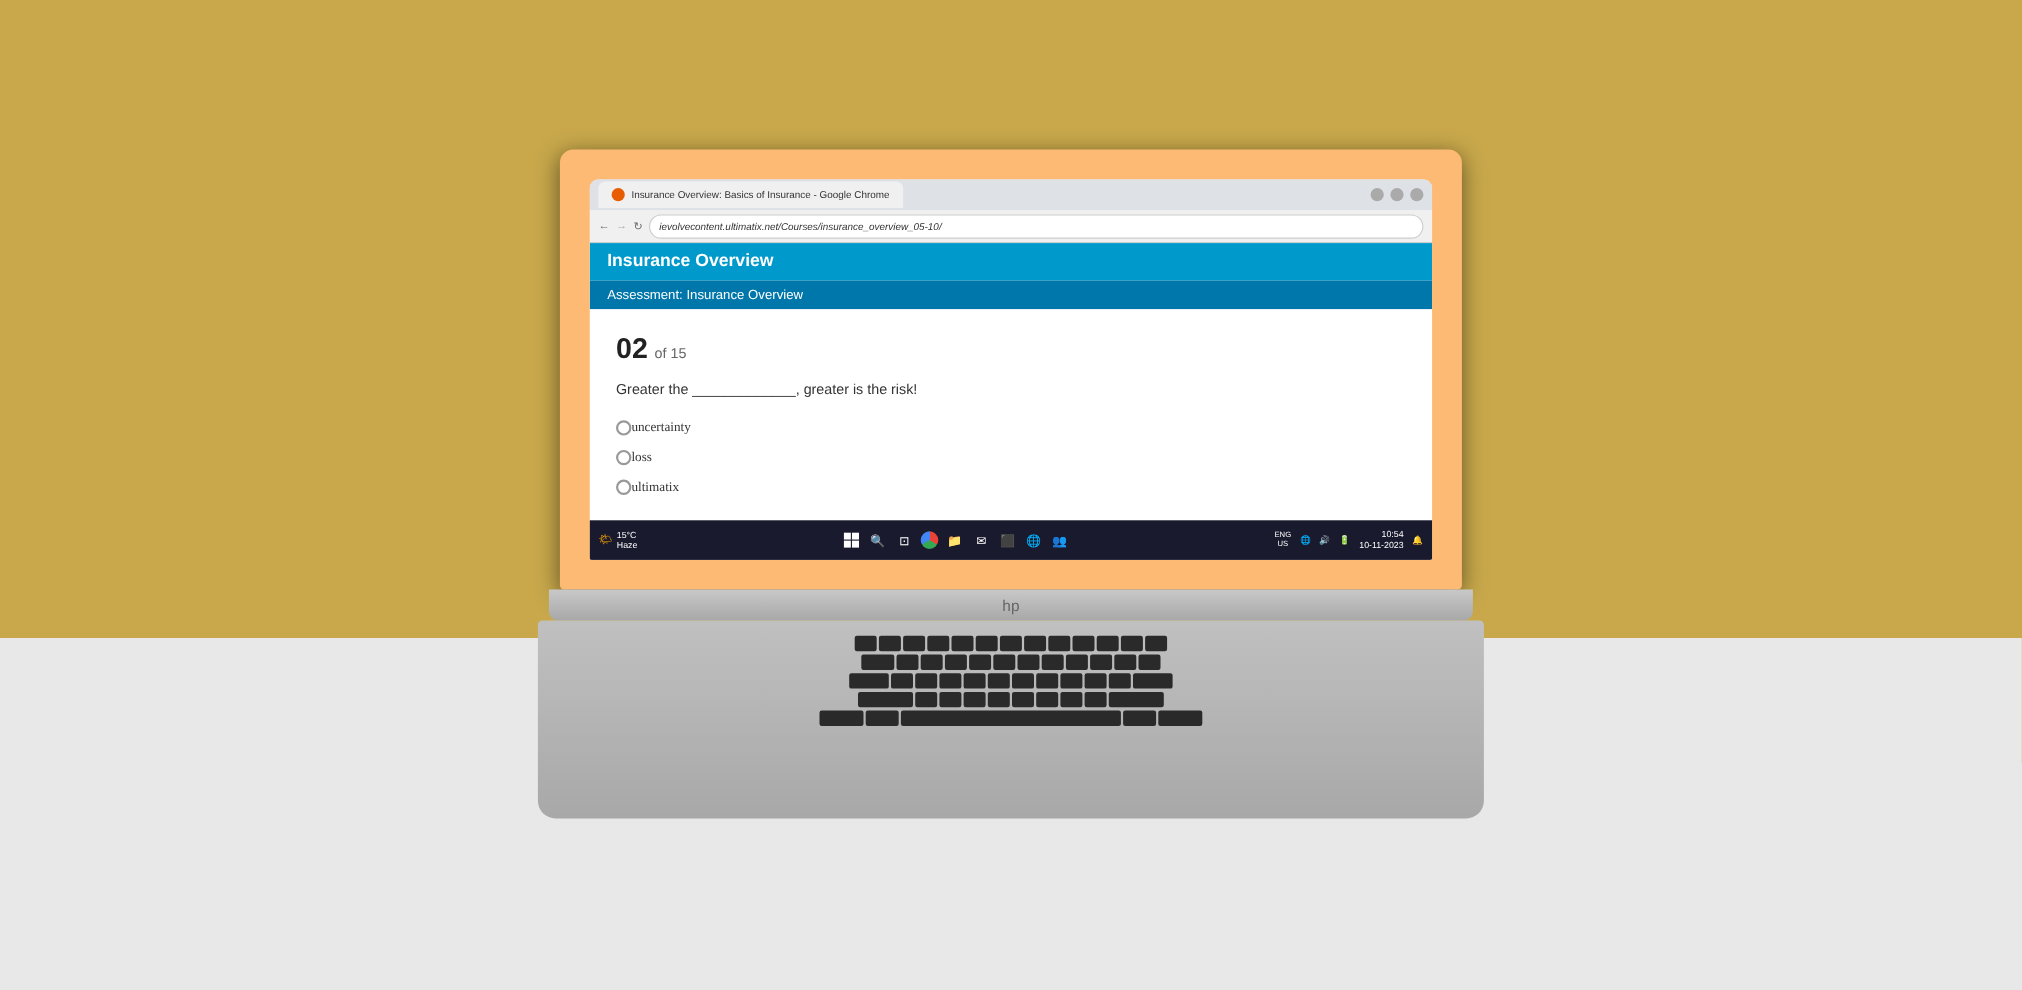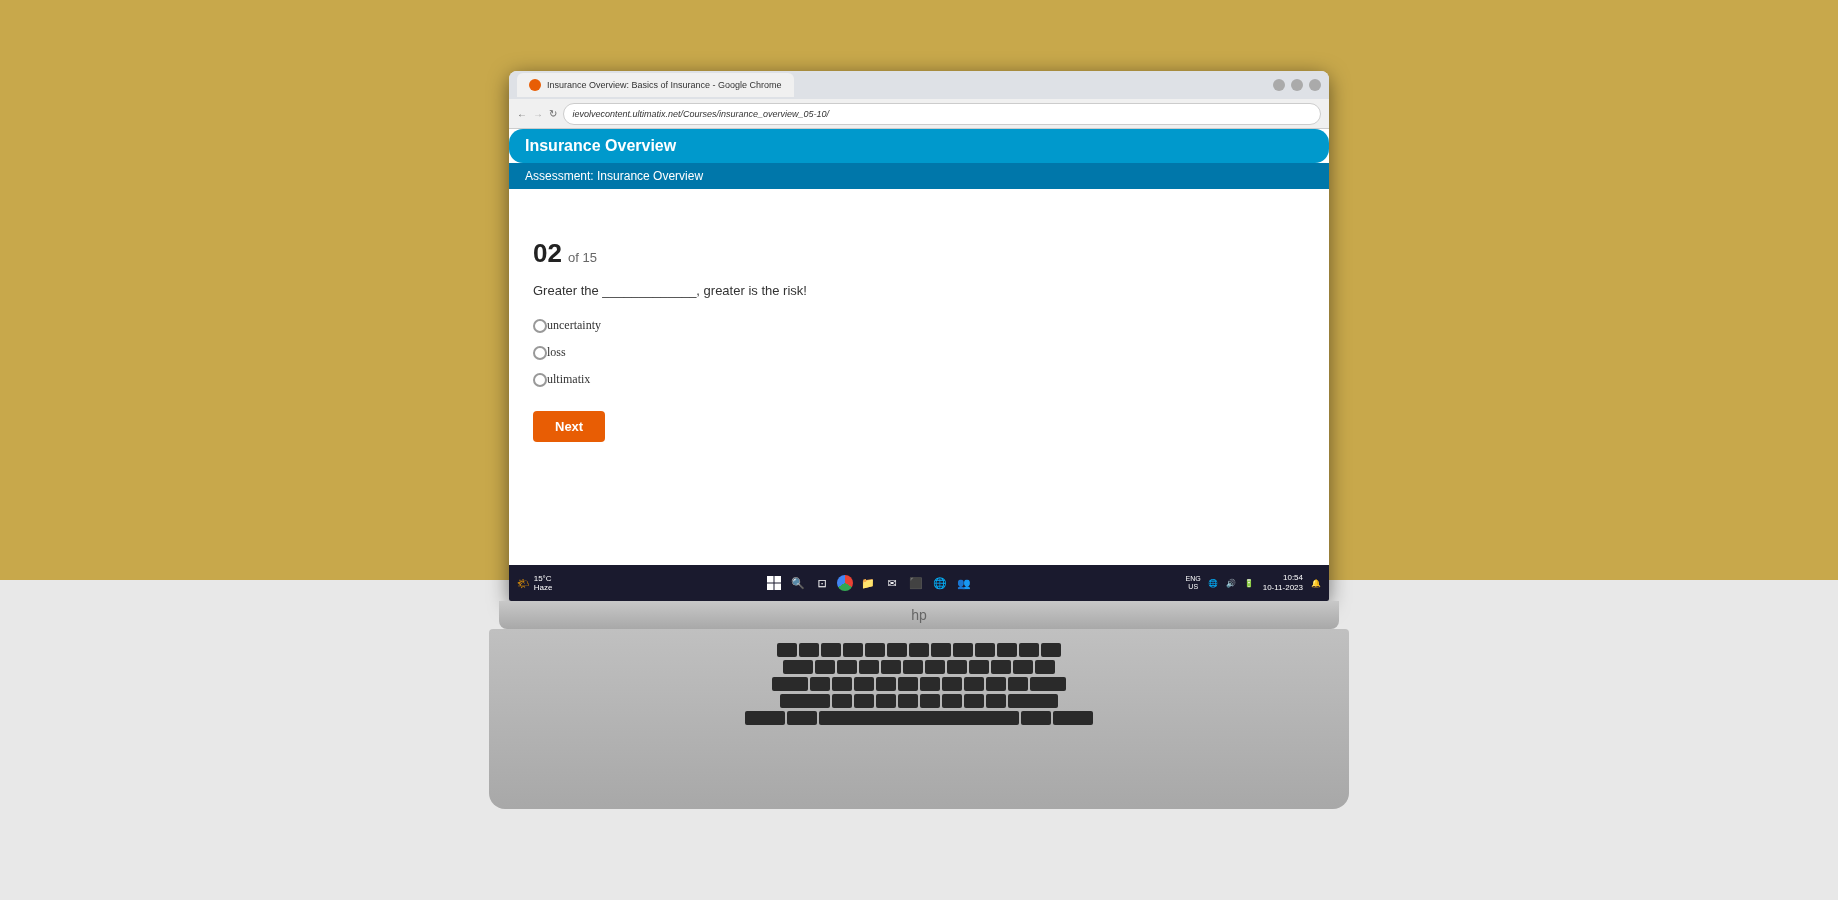--- a/index.html
+++ b/index.html
@@ -26,24 +26,24 @@
 
     .laptop-container {
       position: relative;
       width: 820px;
       margin-top: -20px;
     }
 
     
     .laptop-screen-outer {
       width: 820px;
-      height: 530px;
+      height: 400px;
       background-color: #fdba74;
       border-radius: 12px 12px 4px 4px;
-      padding: 0;
+      padding: 27px;
       position: relative;
       box-shadow: 0 4px 20px rgba(0,0,0,0.5);
     }
 
     .laptop-screen-bezel {
       width: 100%;
       height: 100%;
       background-color: #1a1a1e;
       border-radius: 8px 8px 2px 2px;
       overflow: hidden;
@@ -132,21 +132,20 @@
       flex: 1;
       background-color: #ffffff;
       overflow: hidden;
       display: flex;
       flex-direction: column;
     }
 
     .course-header {
       background-color: #0099cc;
       padding: 8px 16px;
-      border-radius: 14px;
     }
 
     .course-title {
       color: white;
       font-size: 16px;
       font-weight: bold;
     }
 
     .assessment-header {
       background-color: #0077aa;
@@ -154,21 +153,20 @@
     }
 
     .assessment-title {
       color: white;
       font-size: 12px;
     }
 
     .question-content {
       padding: 20px 24px;
       flex: 1;
-      margin-top: 29px;
     }
 
     .question-number {
       font-size: 22px;
       color: #333;
       margin-bottom: 14px;
     }
 
     .question-number .num {
       font-weight: bold;

